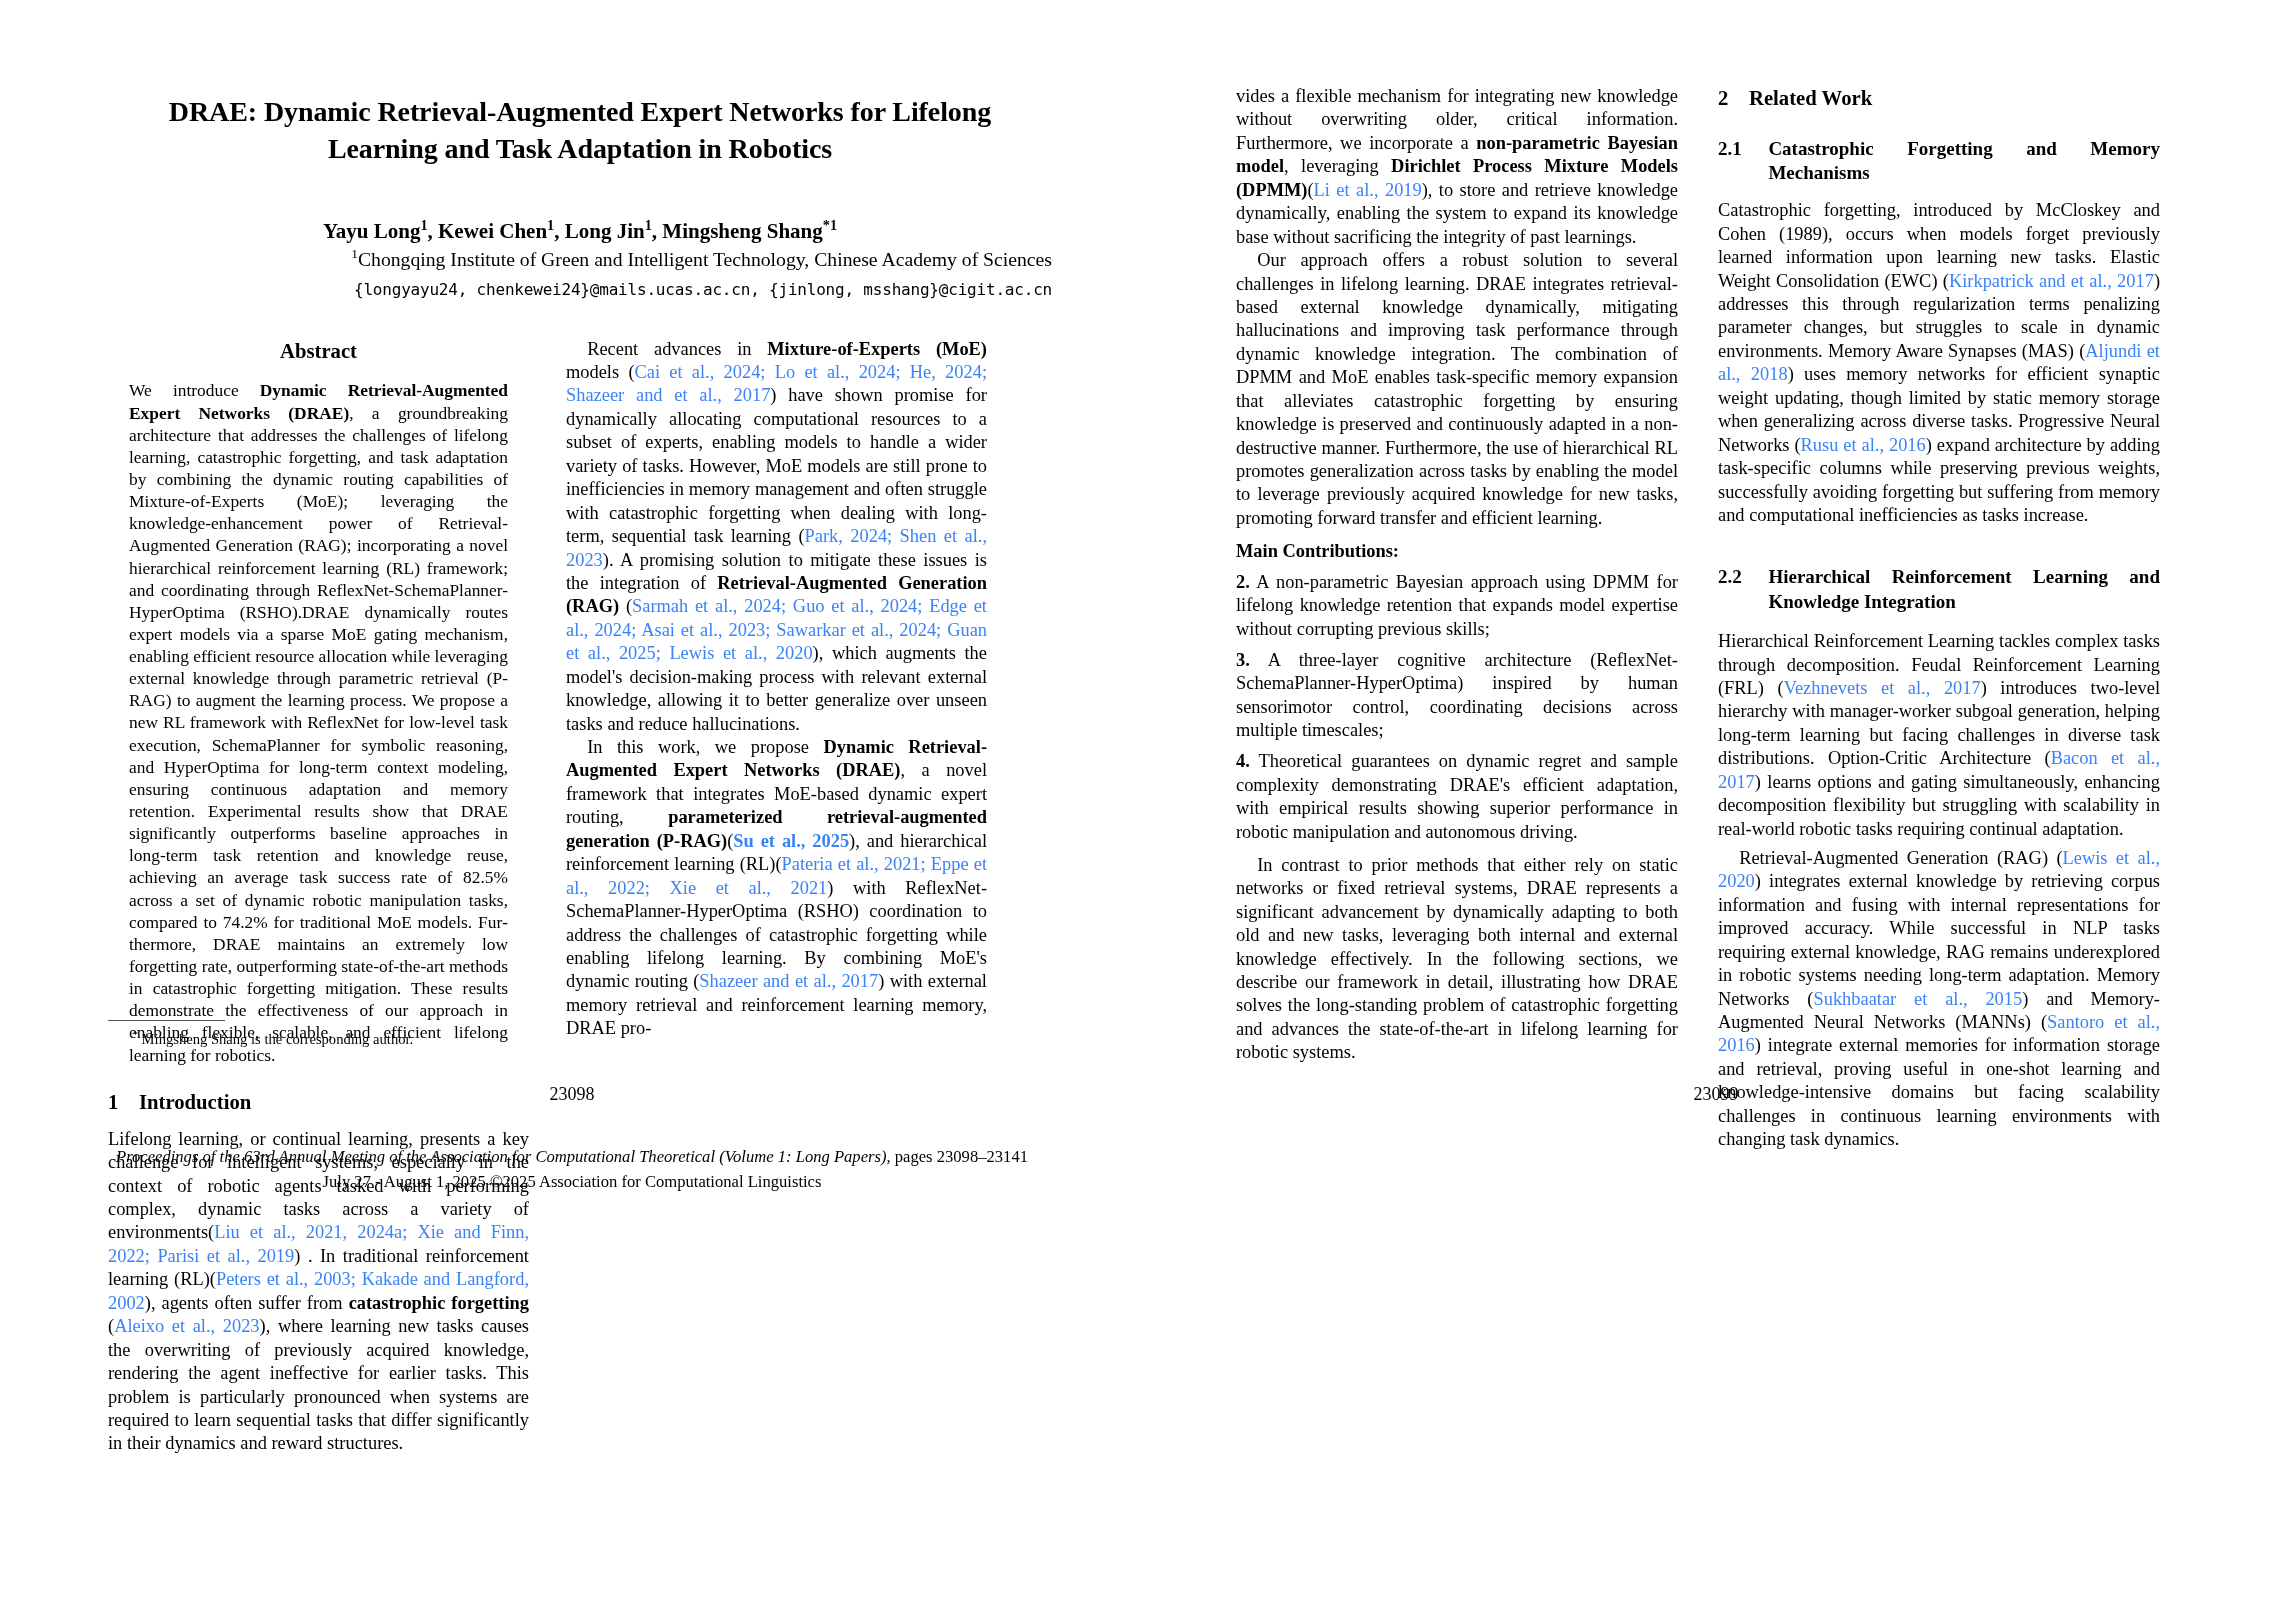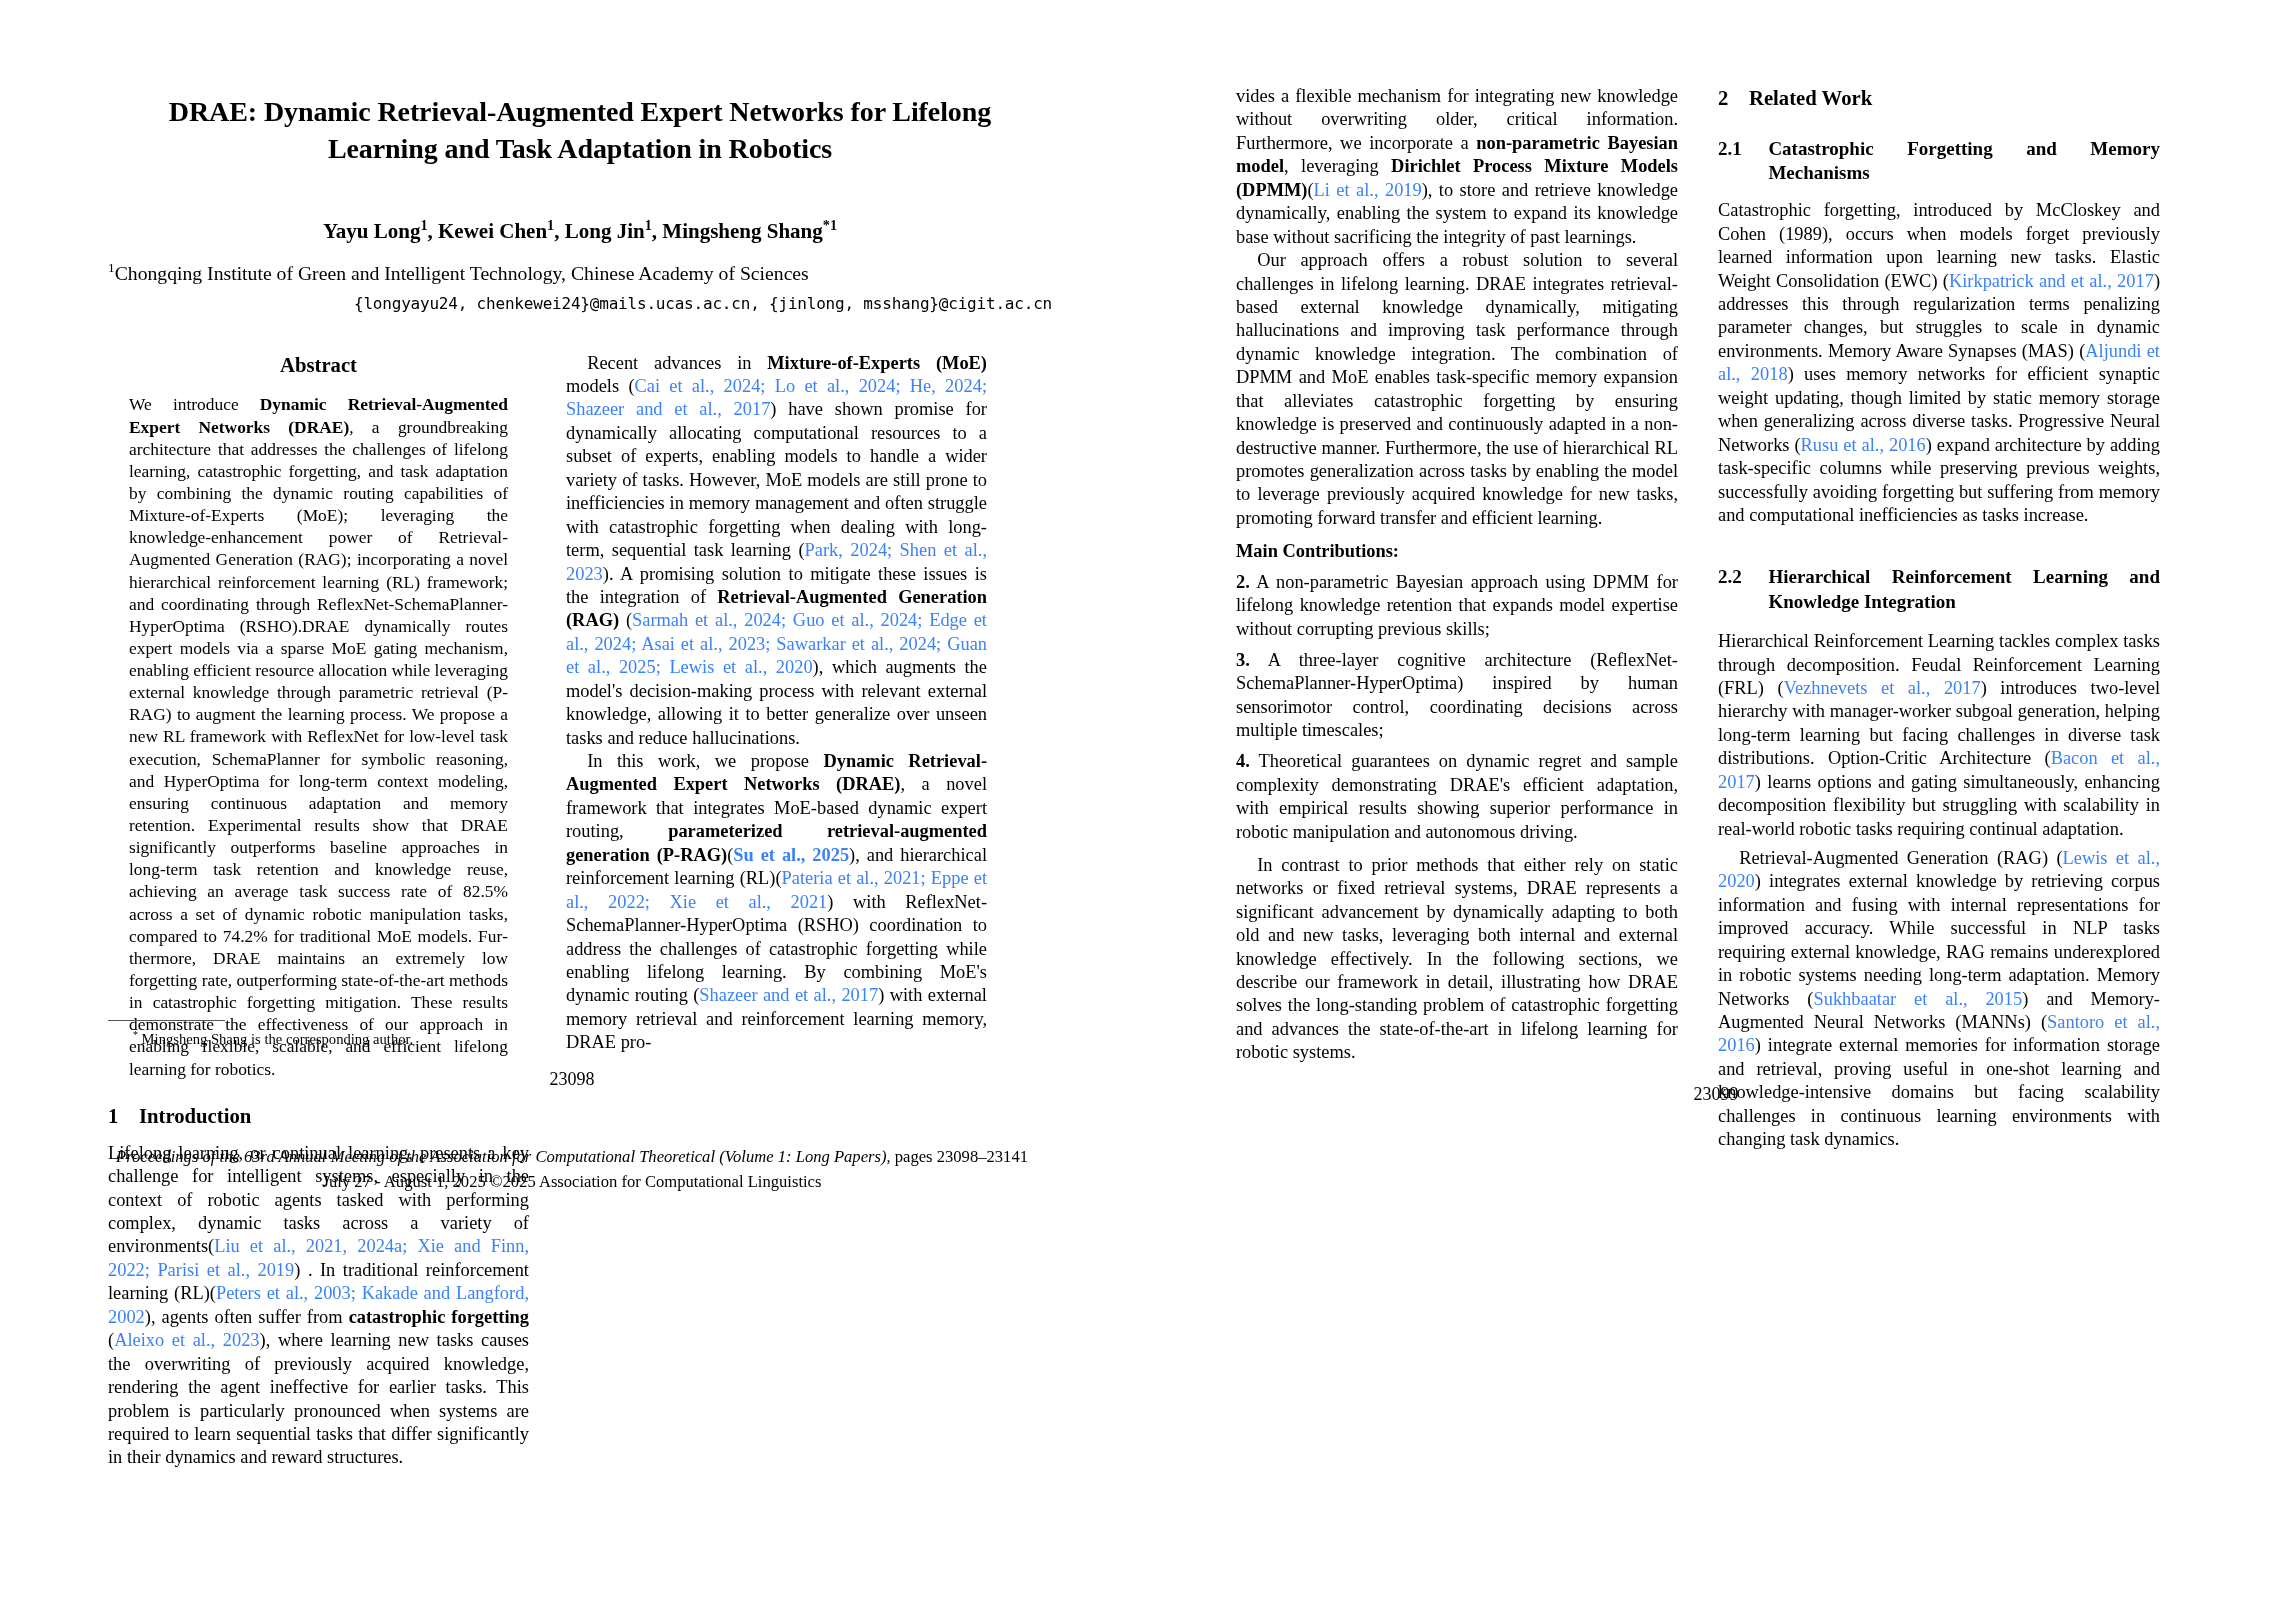--- a/index.html
+++ b/index.html
@@ -41,23 +41,23 @@
     letter-spacing: -0.1px;
   }
   .authors {
     text-align: center;
     font-size: 21px;
     font-weight: bold;
     margin-top: 50px;
     line-height: 1.3;
   }
   .affil {
-    text-align: left;
+    text-align: right;
     font-size: 19.7px;
-    margin-top: 15px;
+    margin-top: 1px;
     line-height: 1.35;
   }
   .emails {
     text-align: right;
     font-size: 18px;
     margin-top: 6px;
     font-family: "Liberation Serif", serif;
   }
   .emails .mono {
     font-family: "DejaVu Sans Mono", "Liberation Mono", monospace;
@@ -145,21 +145,21 @@
   .footnote {
     font-size: 14.6px;
     line-height: 1.3;
     padding-left: 25px;
   }
 
   
   .pagenum {
     position: absolute;
     left: 0; right: 0;
-    bottom: 126px;
+    bottom: 111px;
     text-align: center;
     font-size: 18px;
   }
   .page-right .pagenum { bottom: 111px; }
 
   .proceedings {
     position: absolute;
     left: 0;
     bottom: 21px;
     width: 1144px;

